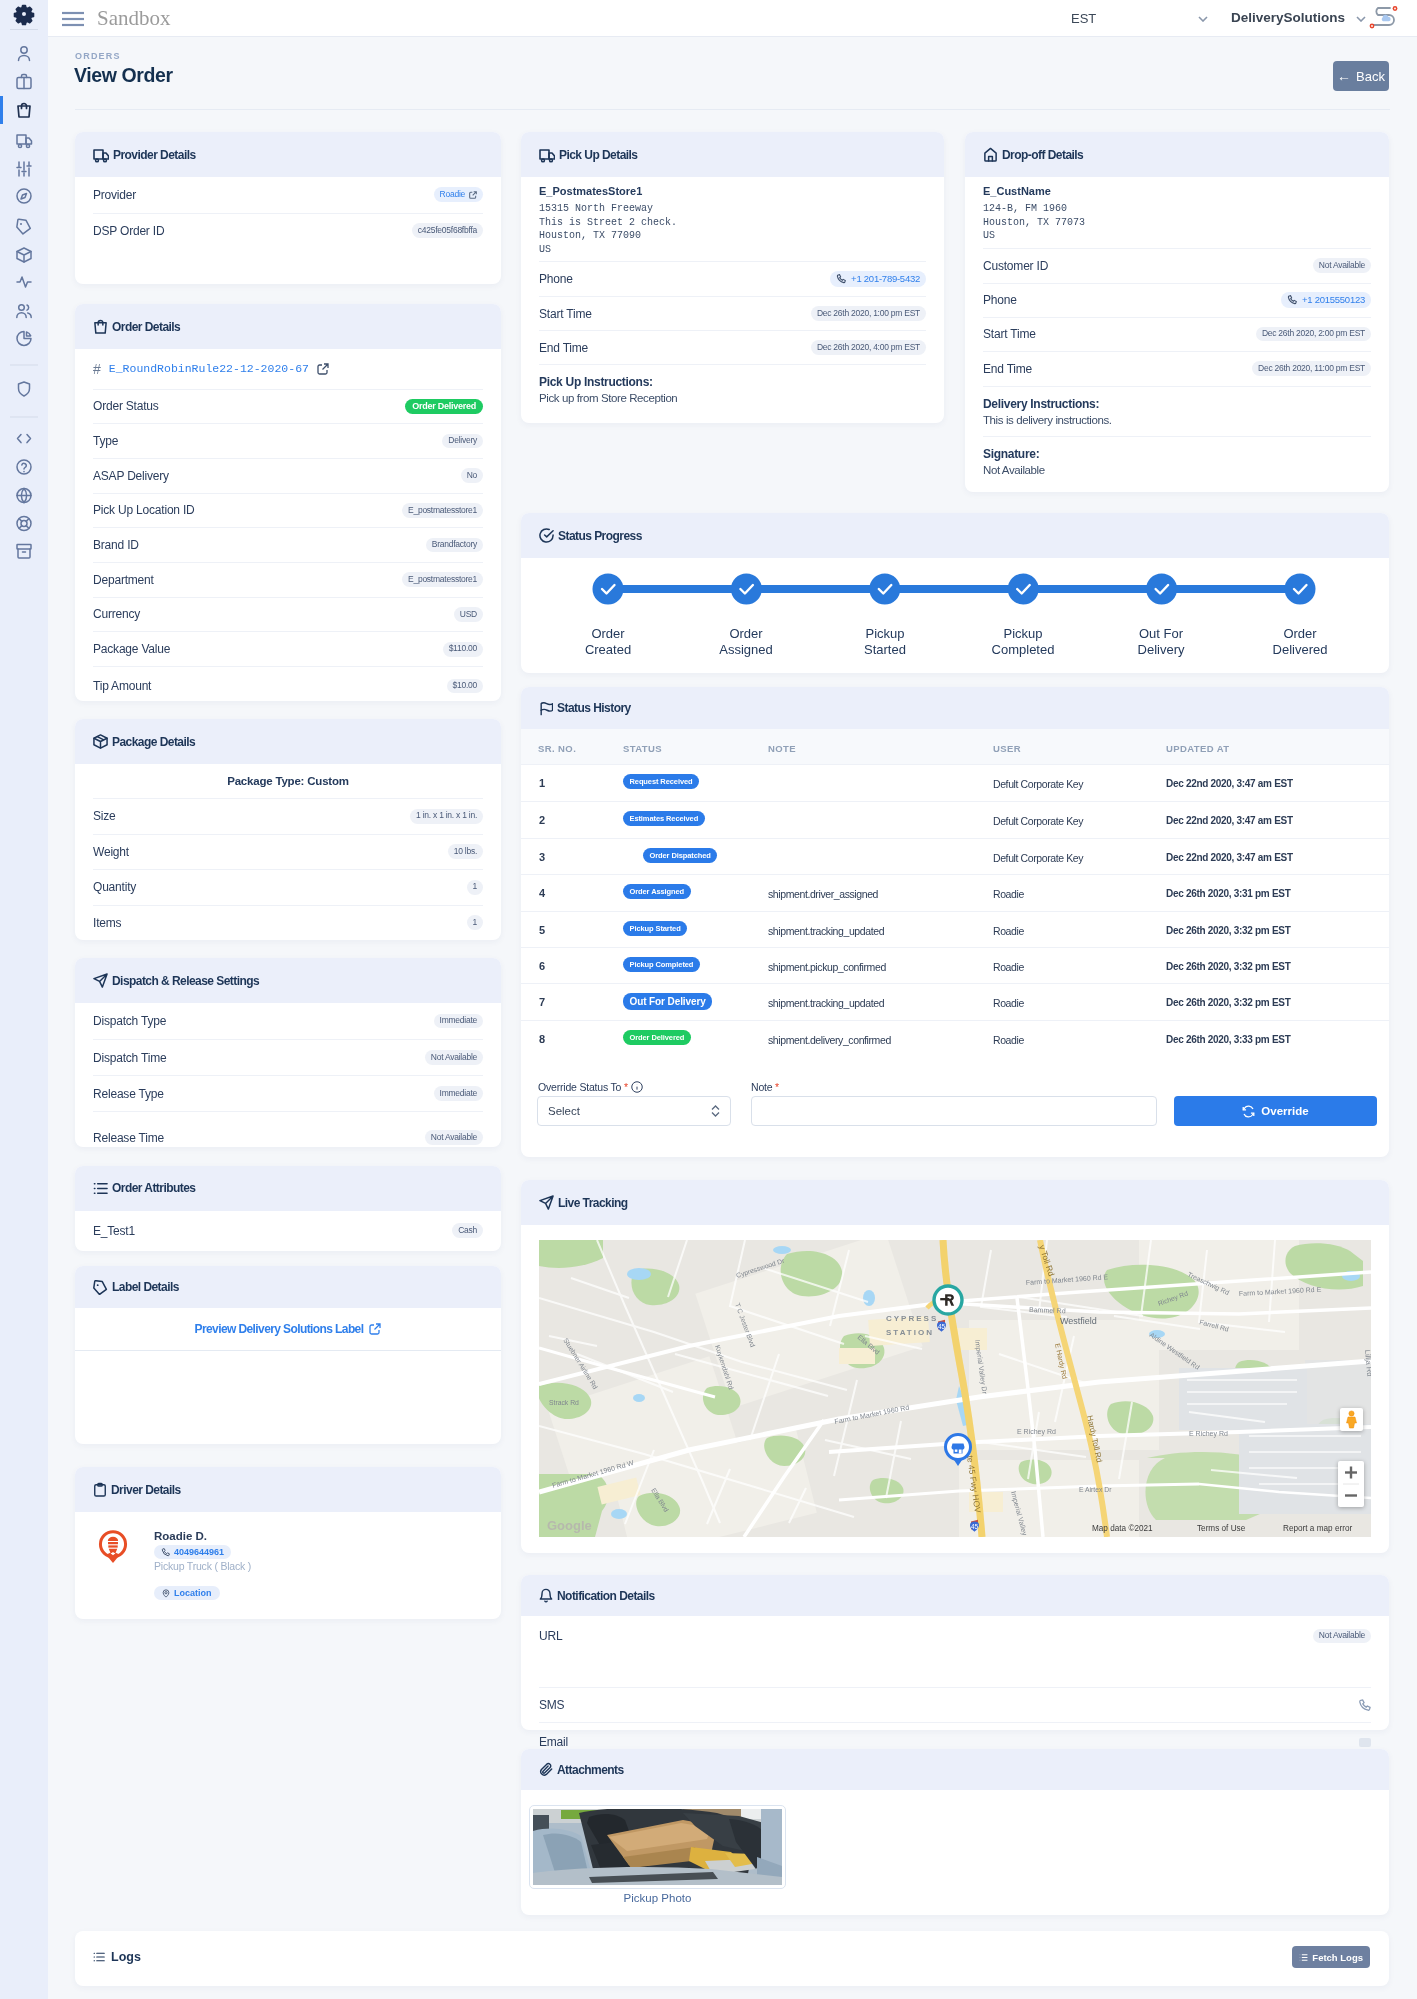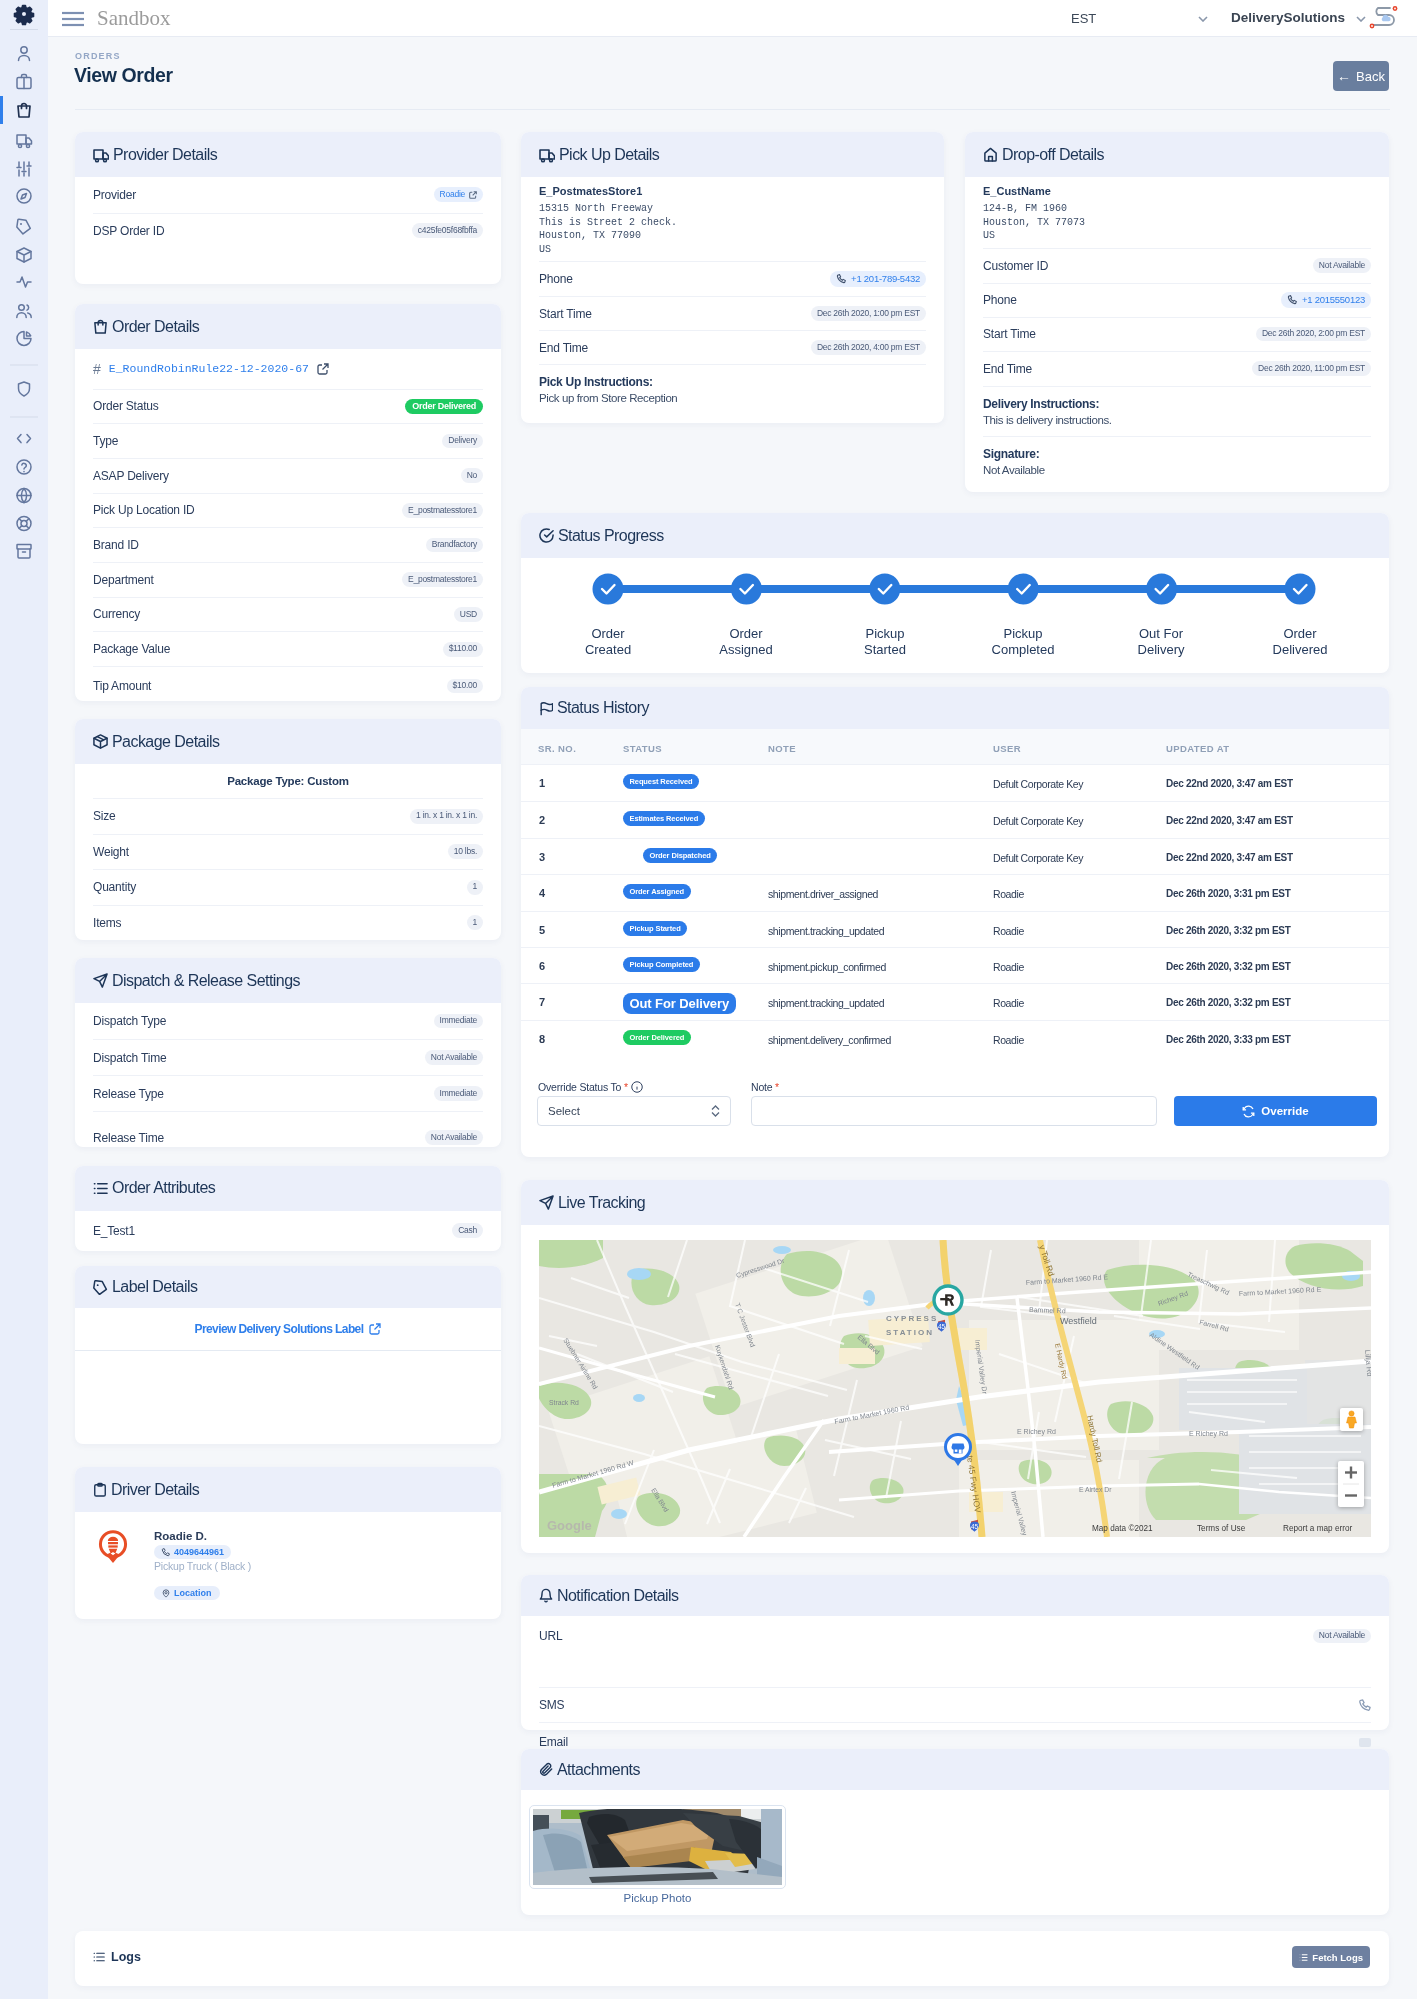--- a/index.html
+++ b/index.html
@@ -4,21 +4,21 @@
 <style>
   * { margin:0; padding:0; box-sizing:border-box; }
   html,body { width:1417px; }
   body { font-family:"Liberation Sans", sans-serif; background:#f4f6fa; }
   #page { position:relative; width:1417px; height:1999px; overflow:hidden; }
   .sidebar { position:absolute; left:0; top:0; width:48px; height:1999px; background:#e9eefa; z-index:5; }
   .topbar { position:absolute; left:48px; top:0; width:1369px; height:37px; background:#fff; border-bottom:1px solid #e7ebf3; z-index:4; }
   .main { position:absolute; left:48px; top:37px; width:1369px; height:1962px; background:#f5f7fa; }
   .card { position:absolute; background:#fff; border-radius:8px; box-shadow:0 2px 6px rgba(30,60,110,0.05); }
   .chead { height:45px; background:#ebeffa; border-radius:8px 8px 0 0; display:flex; align-items:center; padding:0 18px; gap:4px;
-           font-size:16px; font-weight:normal; color:#1d3557; letter-spacing:-0.55px; }
+           font-size:12px; font-weight:bold; color:#1d3557; letter-spacing:-0.55px; }
   .chead svg { flex:0 0 auto; }
   .row { display:flex; align-items:center; justify-content:space-between; margin:0 18px; border-top:1px solid #eef1f7; }
   .chead + .row { border-top:none;gap:48px; }
   .lbl { font-size:12px; color:#2b3d5c; letter-spacing:-0.2px; }
   .pill { background:#eef1f7; color:#4a5a78; font-size:8.5px; line-height:1.15; letter-spacing:-0.25px; padding:2.5px 6px; border-radius:8px; white-space:nowrap; }
   .pill.blue { background:#e7effd; color:#2f7feb; }
   .pill.green { background:#1ecb62; color:#fff; font-weight:bold; font-size:9px; padding:2.5px 7px; }
   .mono { font-family:"Liberation Mono", monospace; }
   .ico { stroke:#1d3557; stroke-width:1.6; fill:none; stroke-linecap:round; stroke-linejoin:round; }
 </style>
@@ -477,21 +477,21 @@
     </div>
     <div style="position:absolute;left:0;top:260.0px;width:868px;height:36.4px;border-top:1px solid #eef1f7;">
       <span style="position:absolute;left:18px;top:12px;font-size:11px;font-weight:600;color:#2d3c55;">6</span>
       <span style="position:absolute;left:102px;top:9px;background:#2b7be9;color:#fff;font-size:7.5px;letter-spacing:-0.1px;font-weight:bold;padding:3px 6.5px;border-radius:8px;">Pickup Completed</span>
       <span style="position:absolute;left:247px;top:13px;font-size:10.5px;letter-spacing:-0.4px;color:#2d3c55;">shipment.pickup_confirmed</span>
       <span style="position:absolute;left:472px;top:13px;font-size:10.5px;letter-spacing:-0.4px;color:#2d3c55;">Roadie</span>
       <span style="position:absolute;left:645px;top:13px;font-size:10px;letter-spacing:-0.3px;font-weight:600;color:#2d3c55;">Dec 26th 2020, 3:32 pm EST</span>
     </div>
     <div style="position:absolute;left:0;top:296.4px;width:868px;height:36.4px;border-top:1px solid #eef1f7;">
       <span style="position:absolute;left:18px;top:12px;font-size:11px;font-weight:600;color:#2d3c55;">7</span>
-      <span style="position:absolute;left:102px;top:9px;background:#2b7be9;color:#fff;font-size:13px;letter-spacing:-0.1px;font-weight:bold;padding:3px 6.5px;border-radius:8px;">Out For Delivery</span>
+      <span style="position:absolute;left:102px;top:9px;background:#2b7be9;color:#fff;font-size:10px;letter-spacing:-0.1px;font-weight:bold;padding:3px 6.5px;border-radius:8px;">Out For Delivery</span>
       <span style="position:absolute;left:247px;top:13px;font-size:10.5px;letter-spacing:-0.4px;color:#2d3c55;">shipment.tracking_updated</span>
       <span style="position:absolute;left:472px;top:13px;font-size:10.5px;letter-spacing:-0.4px;color:#2d3c55;">Roadie</span>
       <span style="position:absolute;left:645px;top:13px;font-size:10px;letter-spacing:-0.3px;font-weight:600;color:#2d3c55;">Dec 26th 2020, 3:32 pm EST</span>
     </div>
     <div style="position:absolute;left:0;top:332.8px;width:868px;height:36.4px;border-top:1px solid #eef1f7;">
       <span style="position:absolute;left:18px;top:12px;font-size:11px;font-weight:600;color:#2d3c55;">8</span>
       <span style="position:absolute;left:102px;top:9px;background:#1ecb62;color:#fff;font-size:7.5px;letter-spacing:-0.1px;font-weight:bold;padding:3px 6.5px;border-radius:8px;">Order Delivered</span>
       <span style="position:absolute;left:247px;top:13px;font-size:10.5px;letter-spacing:-0.4px;color:#2d3c55;">shipment.delivery_confirmed</span>
       <span style="position:absolute;left:472px;top:13px;font-size:10.5px;letter-spacing:-0.4px;color:#2d3c55;">Roadie</span>
       <span style="position:absolute;left:645px;top:13px;font-size:10px;letter-spacing:-0.3px;font-weight:600;color:#2d3c55;">Dec 26th 2020, 3:33 pm EST</span>

